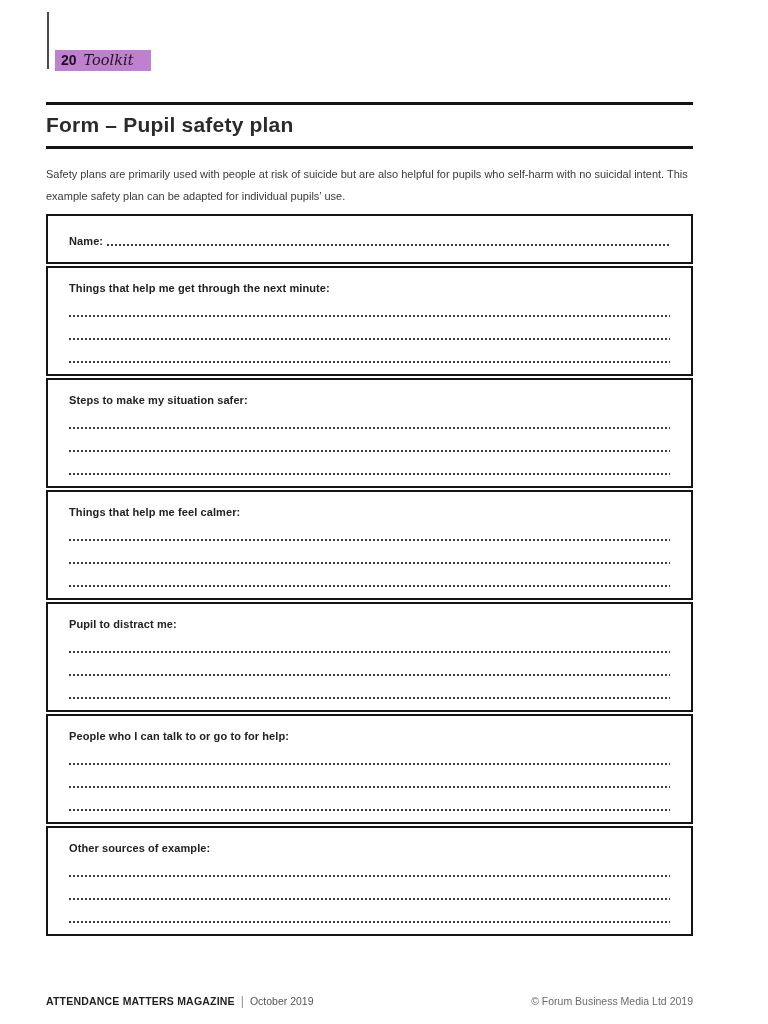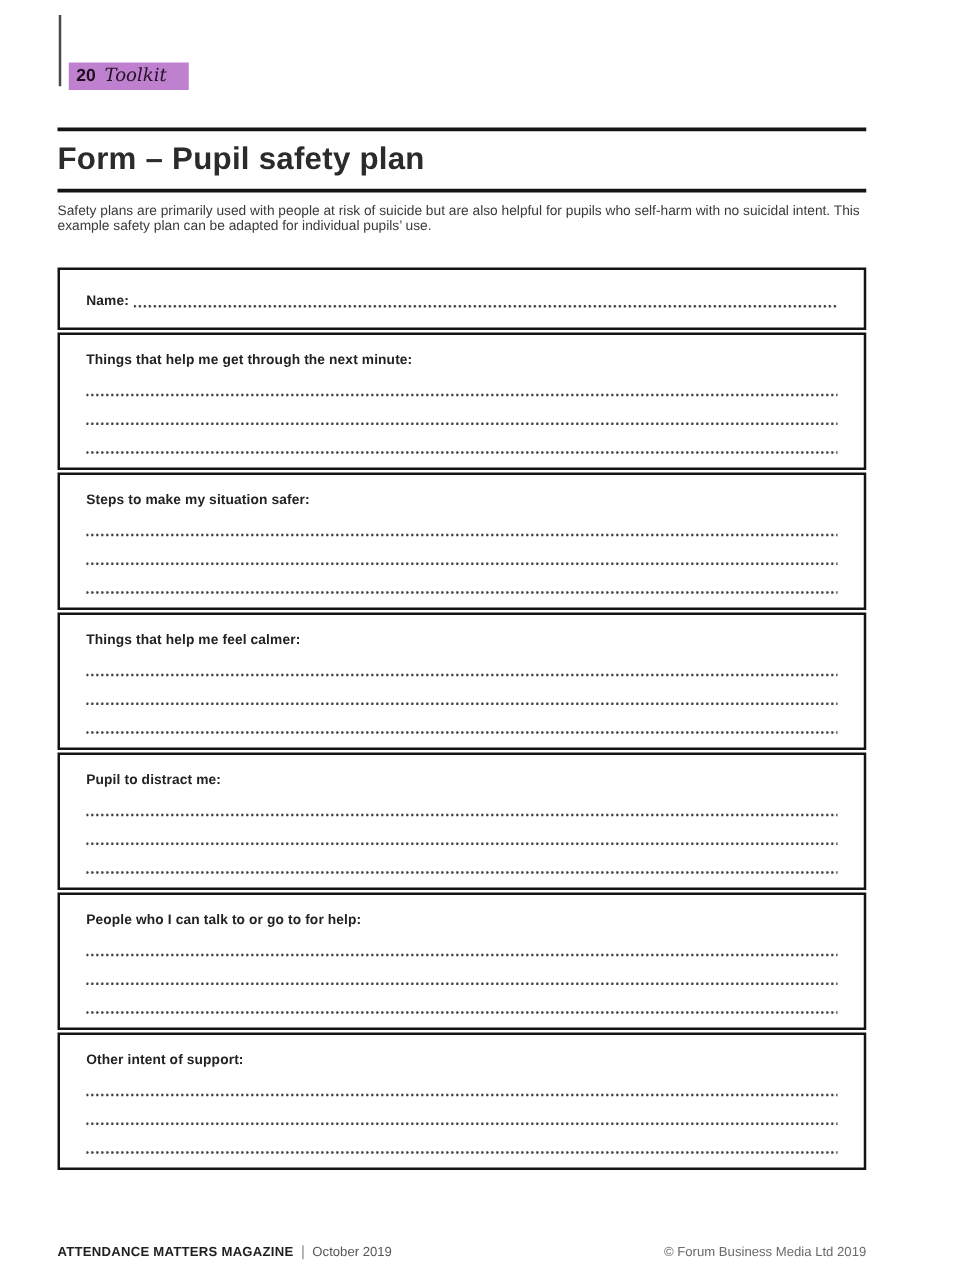--- a/index.html
+++ b/index.html
@@ -13,24 +13,24 @@
     position: absolute; left: 55px; top: 50px;
     padding: 2px 18px 3px 6px; line-height: 16px; font-size: 14px;
     display: inline-flex; align-items: baseline; gap: 7px;
   }
   .page-tag .pagenum { font-weight: bold; color: #1c1020; font-family: "Liberation Sans", sans-serif; }
   .page-tag .section { font-family: "DejaVu Serif", serif; font-style: italic; color: #241327; font-size: 14.5px; }
 
   
   .title-block { position: absolute; left: 46px; top: 102px; width: 647px; }
   .rule-thick { height: 3px; background: #141414; }
-  .doc-title { font-size: 25px; font-weight: bold; color: #2b2b2b; letter-spacing: 0.2px; padding: 8px 0 9px 0; }
+  .doc-title { font-size: 21px; font-weight: bold; color: #2b2b2b; letter-spacing: 0.2px; padding: 8px 0 9px 0; }
 
   
-  .intro { position: absolute; left: 46px; top: 163px; width: 650px; font-size: 11px; line-height: 12px; color: #3a3a3a; }
+  .intro { position: absolute; left: 46px; top: 163px; width: 650px; font-size: 11px; line-height: 22px; color: #3a3a3a; }
 
   
   .form { position: absolute; left: 46px; top: 214px; width: 647px; }
   .fbox { border: 2px solid #141414; background: #fff; }
   .fbox + .fbox { margin-top: 2px; }
   .name-box { height: 50px; display: flex; align-items: flex-end; padding: 0 21px 15px 21px; }
   .name-box .flabel { flex: 0 0 auto; margin-right: 4px; }
   .name-box .dotline { flex: 1 1 auto; margin-bottom: 1px; }
   .section-box { height: 110px; padding: 14px 21px 0 21px; }
   .flabel { font-size: 11px; font-weight: bold; color: #222222; letter-spacing: 0.1px; }
@@ -100,21 +100,21 @@
         <div class="dotline"></div>
         <div class="dotline"></div>
       </div>
       <div class="fbox section-box">
         <div class="flabel">People who I can talk to or go to for help:</div>
         <div class="dotline"></div>
         <div class="dotline"></div>
         <div class="dotline"></div>
       </div>
       <div class="fbox section-box">
-        <div class="flabel">Other intent of support:</div>
+        <div class="flabel">Other sources of example:</div>
         <div class="dotline"></div>
         <div class="dotline"></div>
         <div class="dotline"></div>
       </div>
     </div>
 
   <div class="footer">
     <div class="footer-left">
       <span class="mag-name">ATTENDANCE MATTERS MAGAZINE</span>
       <span class="mag-sep">|</span>

